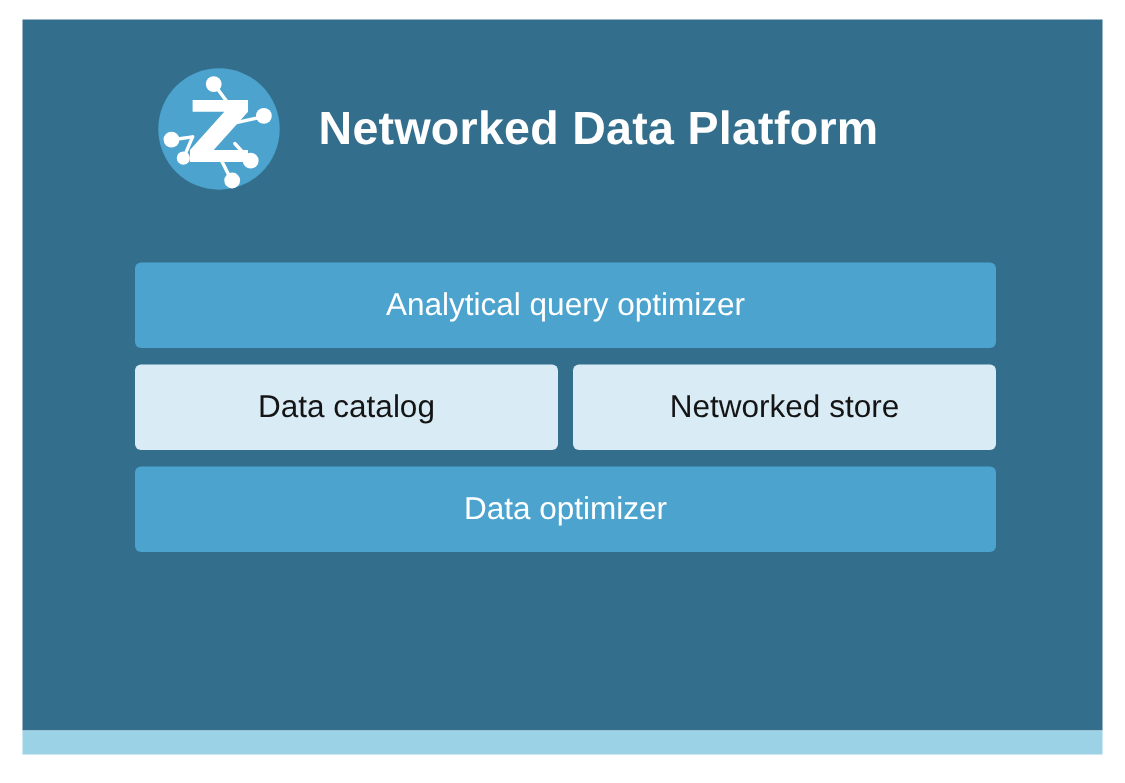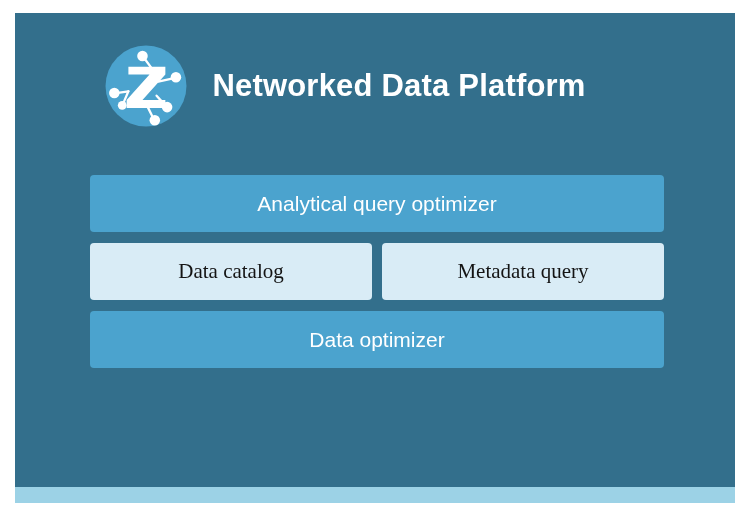--- a/index.html
+++ b/index.html
@@ -91,21 +91,20 @@
   }
 
   .bar-primary {
     background: #4ba3ce;
     color: #ffffff;
   }
 
   .bar-light {
     background: #d9ecf6;
     color: #141414;
-    font-family: Liberation Serif, serif;
   }
 
   .bar-label {
     font-size: 21px;
     font-weight: normal;
     line-height: 1;
     white-space: nowrap;
   }
 
   .row-split {
@@ -156,21 +155,21 @@
 
       <div class="bar bar-primary">
         <span class="bar-label">Analytical query optimizer</span>
       </div>
 
       <div class="row-split">
         <div class="bar bar-light">
           <span class="bar-label">Data catalog</span>
         </div>
         <div class="bar bar-light">
-          <span class="bar-label">Metadata query</span>
+          <span class="bar-label">Networked store</span>
         </div>
       </div>
 
 
       <div class="bar bar-primary">
         <span class="bar-label">Data optimizer</span>
       </div>
 
     </div>
 

